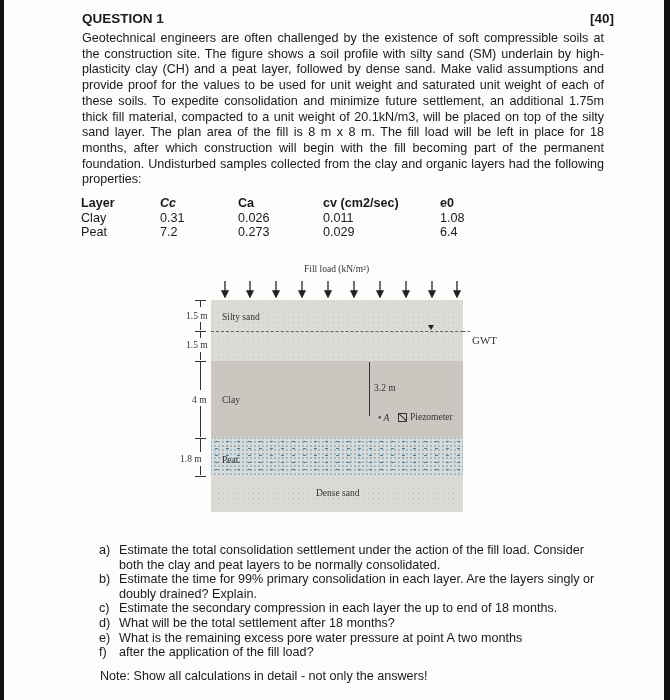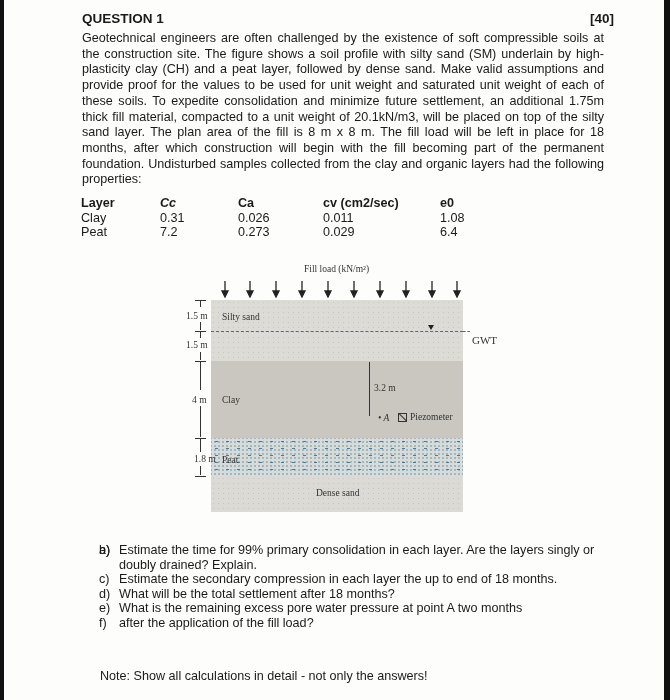--- a/index.html
+++ b/index.html
@@ -171,31 +171,31 @@
   <div class="vline" style="top:332px;height:6px;"></div>
   <div class="vline" style="top:352px;height:8px;"></div>
   <div class="vline" style="top:362px;height:28px;"></div>
   <div class="vline" style="top:406px;height:31px;"></div>
   <div class="vline" style="top:439px;height:13px;"></div>
   <div class="vline" style="top:466px;height:9px;"></div>
 
   <span class="lbl serif" style="left:186px;top:311px;">1.5 m</span>
   <span class="lbl serif" style="left:186px;top:340px;">1.5 m</span>
   <span class="lbl serif" style="left:192px;top:395px;">4 m</span>
-  <span class="lbl serif" style="left:194px;top:454px;">1.8 m</span>
+  <span class="lbl serif" style="left:180px;top:454px;">1.8 m</span>
 
   <div class="piezo-line"></div>
   <span class="lbl serif" style="left:374px;top:383px;">3.2 m</span>
   <span class="lbl serif" style="left:378px;top:413px;font-style:italic;">• <span>A</span></span>
   <div class="piezo-box"></div>
   <span class="lbl serif" style="left:410px;top:412px;">Piezometer</span>
 </div>
 
 <ul class="parts">
-  <li><span class="mk">a)</span></li>
+  <li><span class="mk">a)</span><span>Estimate the total consolidation settlement under the action of the fill load. Consider both the clay and peat layers to be normally consolidated.</span></li>
   <li><span class="mk">b)</span><span>Estimate the time for 99% primary consolidation in each layer. Are the layers singly or doubly drained? Explain.</span></li>
   <li><span class="mk">c)</span><span>Estimate the secondary compression in each layer the up to end of 18 months.</span></li>
   <li><span class="mk">d)</span><span>What will be the total settlement after 18 months?</span></li>
   <li><span class="mk">e)</span><span>What is the remaining excess pore water pressure at point A two months</span></li>
   <li><span class="mk">f)</span><span>after the application of the fill load?</span></li>
 </ul>
 
 <div class="note">Note: Show all calculations in detail - not only the answers!</div>
 
 </body></html>

